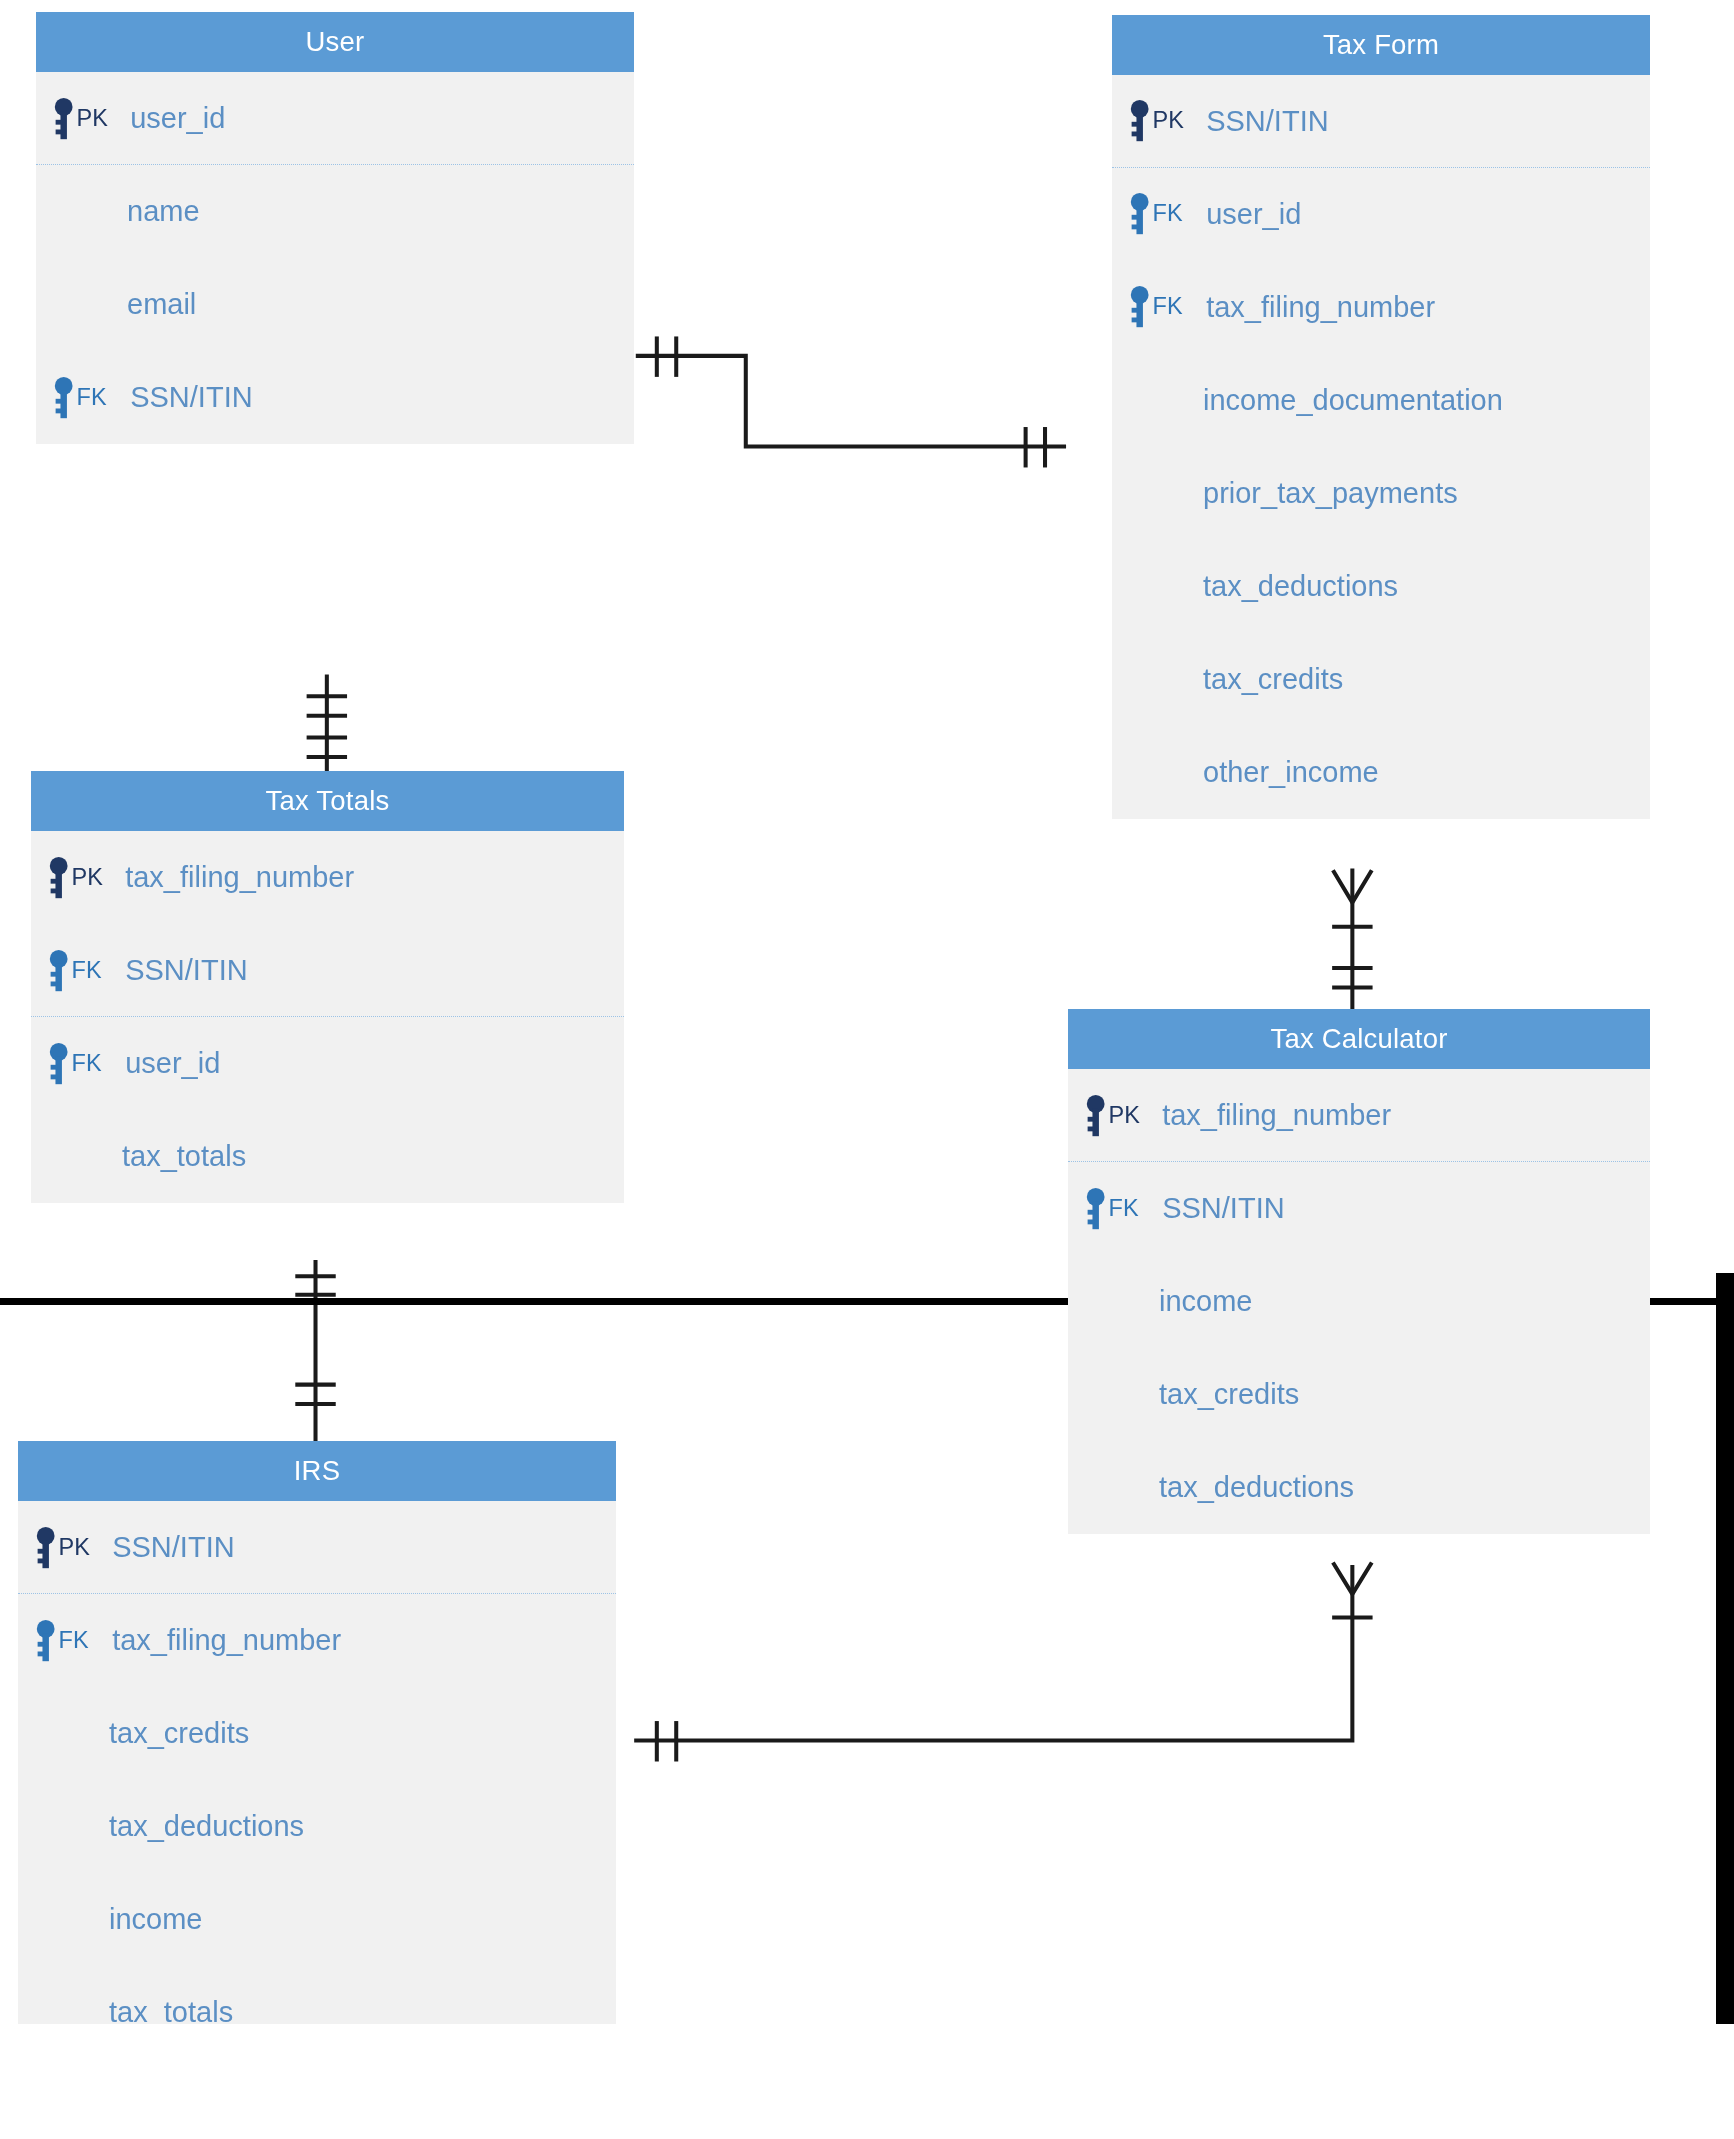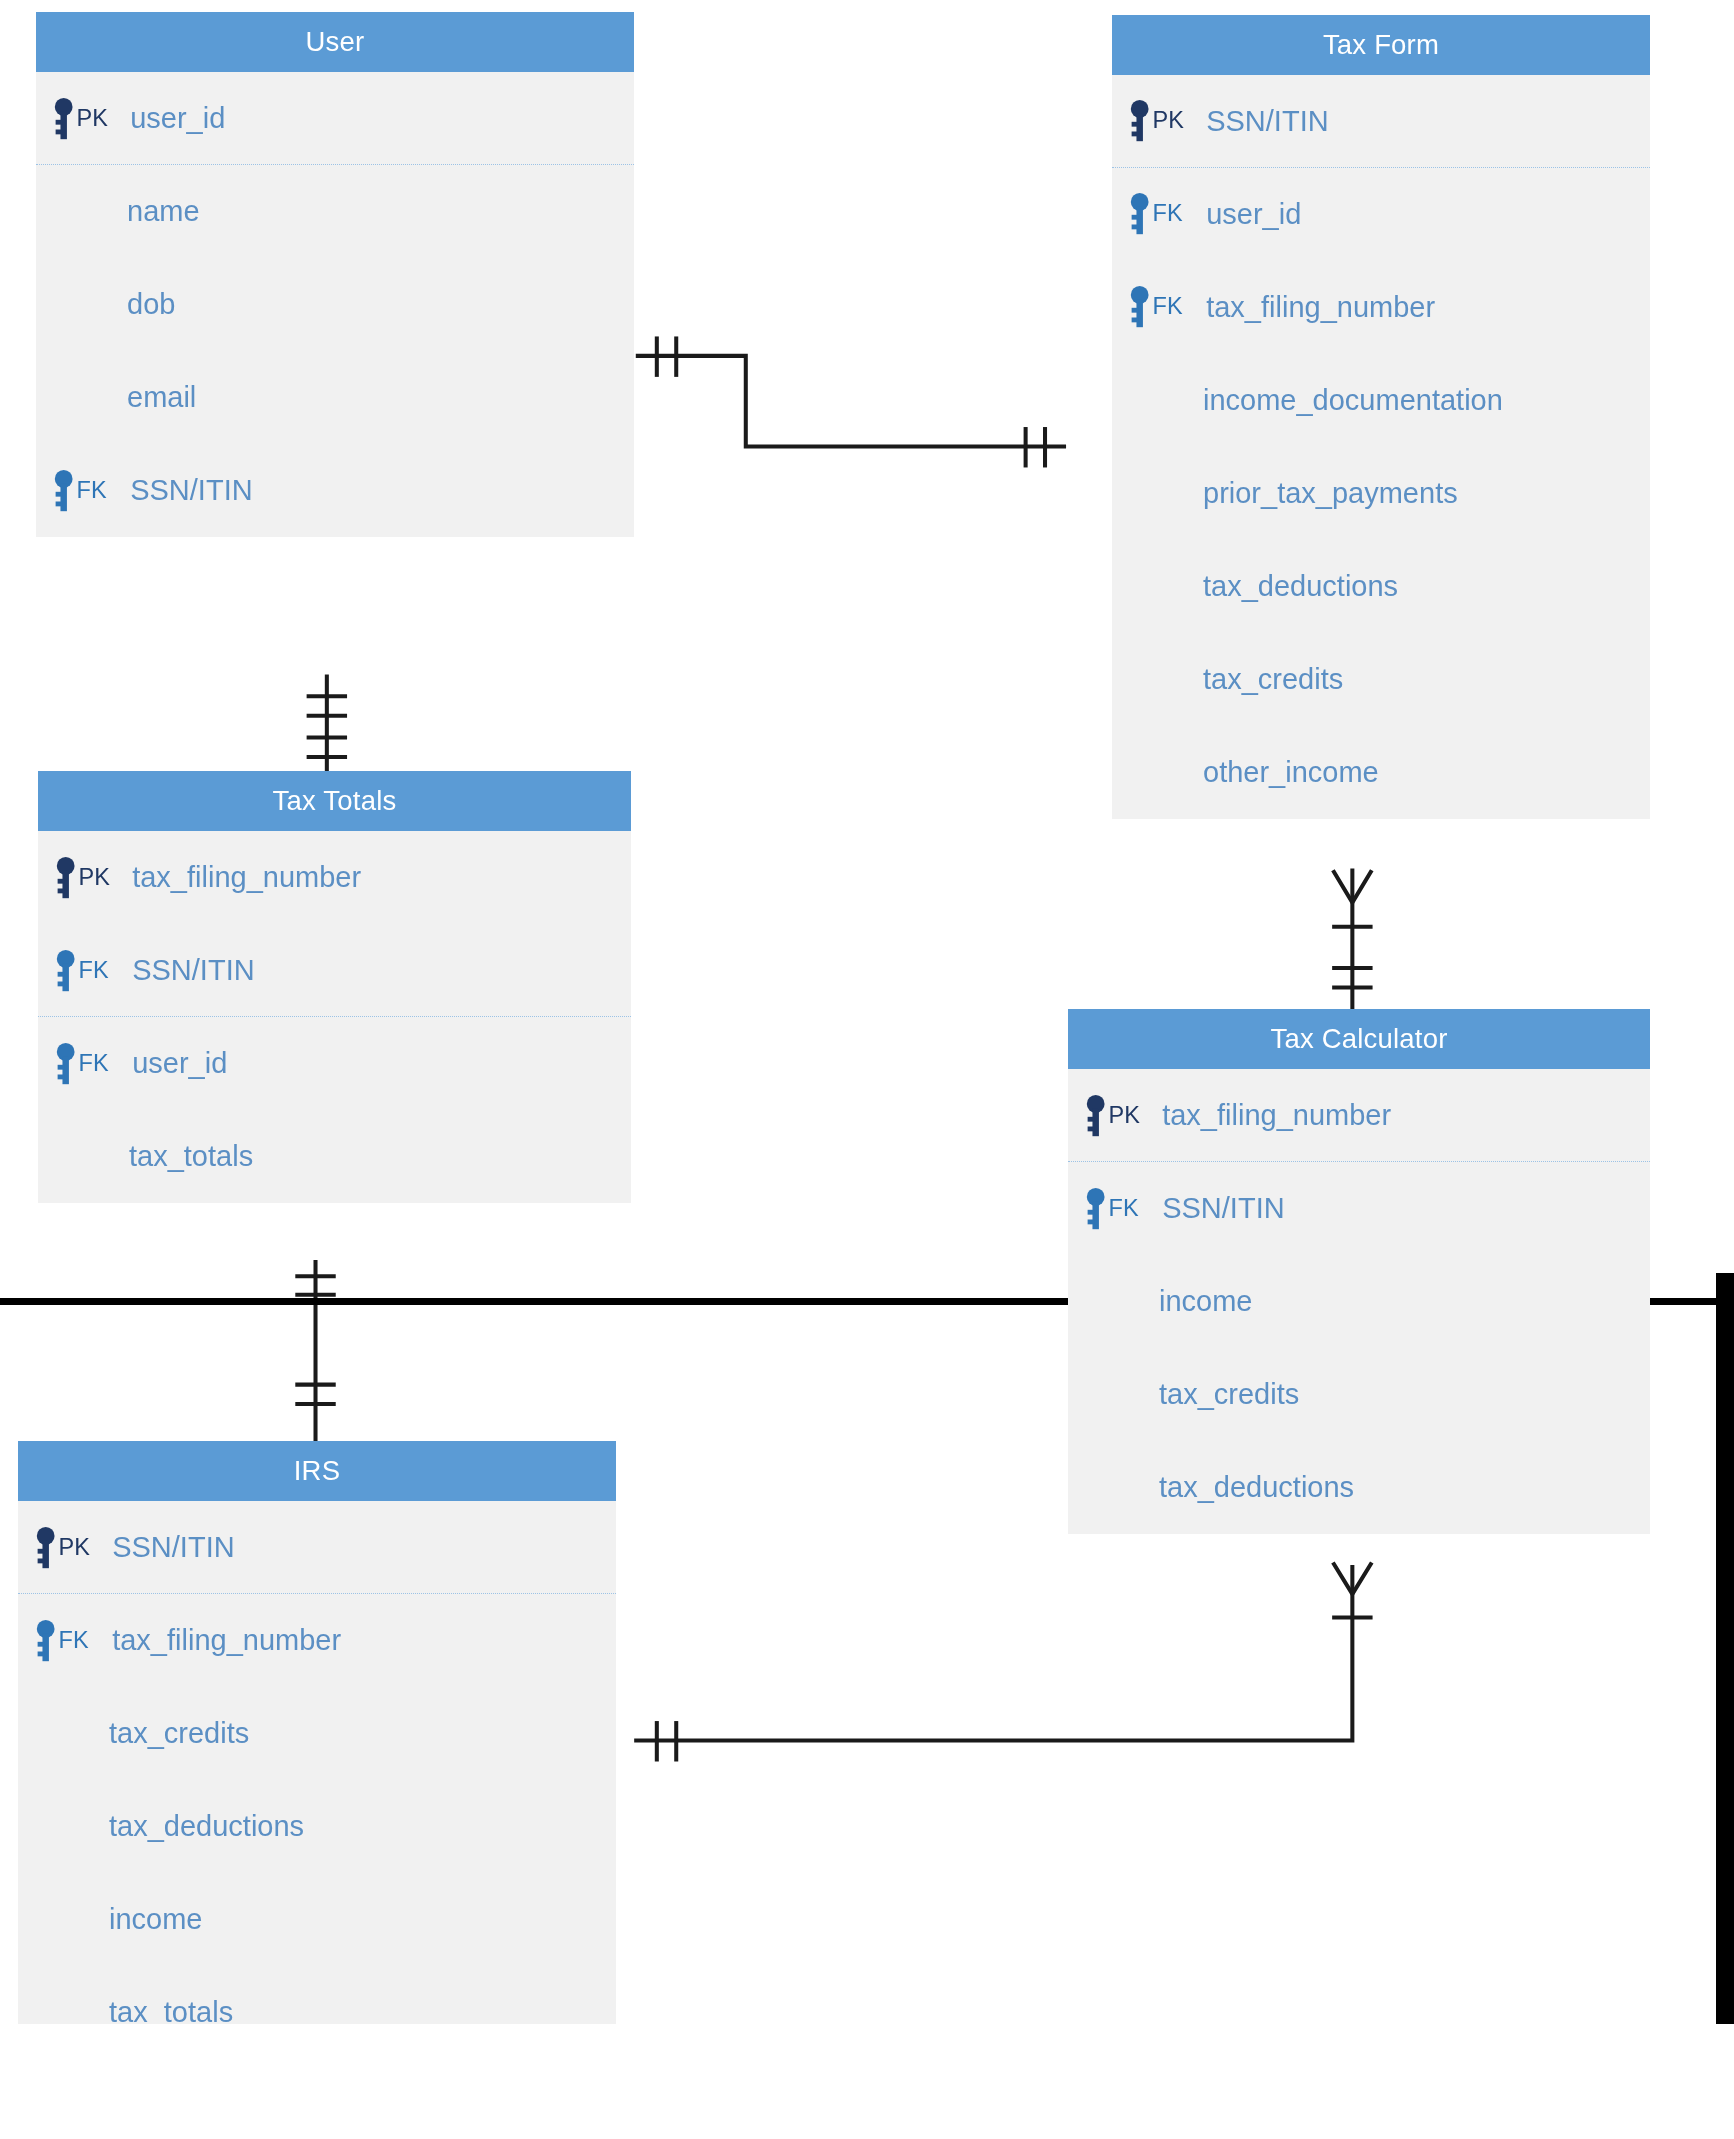--- a/index.html
+++ b/index.html
@@ -114,23 +114,20 @@
           </svg>
           <span class="kname pk">PK</span>
         </span>
         <span class="attr-label">user_id</span>
       </div>
 
       <div class="attr nokey">
         <span class="attr-label">name</span>
       </div>
       <div class="attr nokey">
-        <span class="attr-label">dob</span>
-      </div>
-      <div class="attr nokey">
         <span class="attr-label">email</span>
       </div>
 
       <div class="attr haskey">
         <span class="keycol">
           <svg class="keysvg" width="21" height="44" viewBox="0 0 26 54">
             <circle cx="12" cy="12" r="11" fill="#2E75B6"></circle>
             <rect x="8" y="18" width="8" height="34" fill="#2E75B6"></rect>
             <rect x="2" y="28" width="8" height="6" fill="#2E75B6"></rect>
             <rect x="2" y="40" width="8" height="6" fill="#2E75B6"></rect>
@@ -198,21 +195,21 @@
       <div class="attr nokey">
         <span class="attr-label">tax_credits</span>
       </div>
       <div class="attr nokey">
         <span class="attr-label">other_income</span>
       </div>
 
     </div>
   </div>
 
-  <div class="entity" style="left:38px;top:771px;width:593px;">
+  <div class="entity" style="left:31px;top:771px;width:593px;">
     <div class="ent-header">Tax Totals</div>
     <div class="ent-body">
 
       <div class="attr haskey">
         <span class="keycol">
           <svg class="keysvg" width="21" height="44" viewBox="0 0 26 54">
             <circle cx="12" cy="12" r="11" fill="#203864"></circle>
             <rect x="8" y="18" width="8" height="34" fill="#203864"></rect>
             <rect x="2" y="28" width="8" height="6" fill="#203864"></rect>
             <rect x="2" y="40" width="8" height="6" fill="#203864"></rect>

